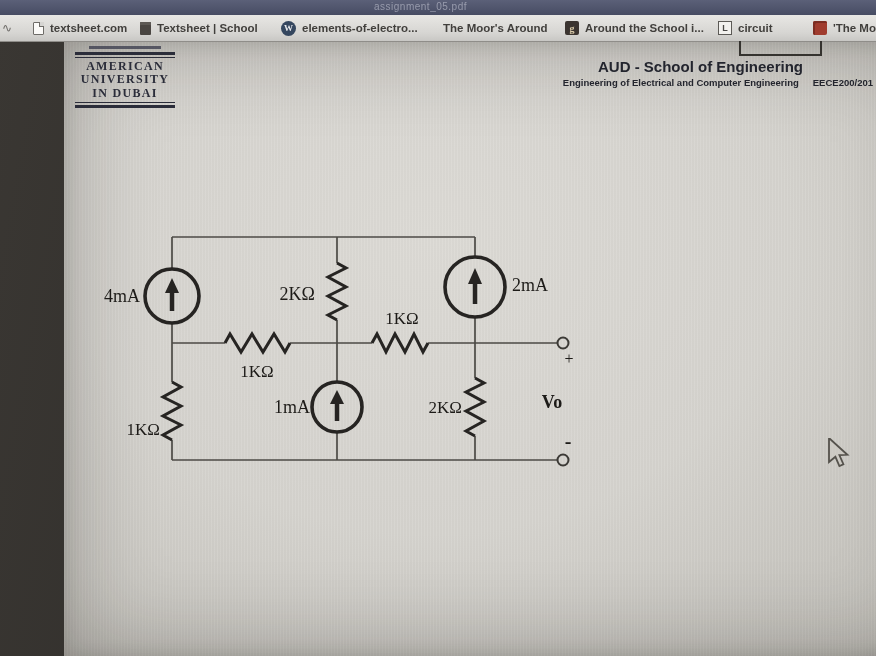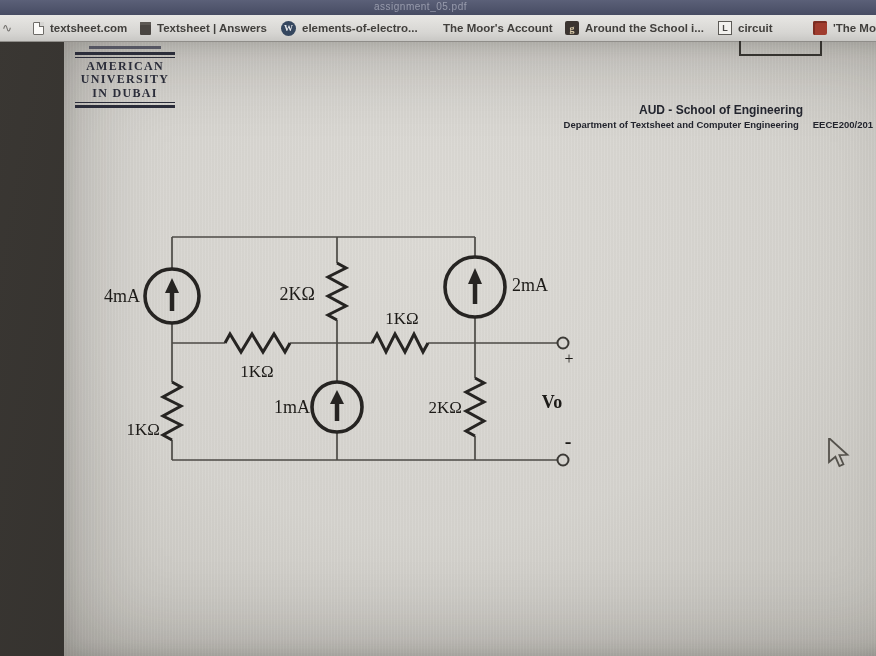--- a/index.html
+++ b/index.html
@@ -46,21 +46,21 @@
   
   .logo{position:absolute;left:11px;top:4px;width:100px;text-align:center;color:#2b2d3a;}
   .logo .cutmark{height:3px;background:#3e4050;margin:0 14px 3px 14px;opacity:.8;}
   .logo .rule-thick{height:3px;background:#2b2d3a;}
   .logo .rule-thin{height:1.2px;background:#2b2d3a;margin-top:1.5px;}
   .logo .txt{font-family:"Liberation Serif",serif;font-weight:bold;font-size:12px;letter-spacing:1.3px;line-height:13.5px;padding:2px 0;}
   .logo .rule-thin2{height:1.2px;background:#2b2d3a;}
   .logo .rule-thick2{height:3px;background:#2b2d3a;margin-top:1.5px;}
   
   .hdr-right{position:absolute;right:65px;top:16px;text-align:right;color:#23252e;filter:blur(.2px);}
-  .hdr-right .l1{font-size:12px;font-weight:bold;padding-right:70px;margin-top:45px;}
+  .hdr-right .l1{font-size:15px;font-weight:bold;padding-right:70px;}
   .hdr-right .l2{font-size:9.5px;font-weight:bold;margin-top:2px;display:flex;gap:14px;justify-content:flex-end;}
   .partial-box{position:absolute;left:675px;top:-1px;width:83px;height:15px;border:2px solid #35332f;border-top:none;}
   
   .question{
     position:absolute;left:30px;top:96px;width:740px;
     font-family:"Liberation Serif",serif;font-weight:bold;font-size:17px;color:#14120f;
     filter:blur(.2px);white-space:nowrap;
   }
   
   .circuit{position:absolute;left:26px;top:183px;}
@@ -80,28 +80,28 @@
   <div class="bm-bar">
     <div class="bm-item" style="left:2px">
       <span class="ic ic-squiggle">∿</span>
     </div>
     <div class="bm-item" style="left:33px">
       <span class="ic ic-page"></span>
       <span class="bm-label">textsheet.com</span>
     </div>
     <div class="bm-item" style="left:140px">
       <span class="ic ic-docdark"></span>
-      <span class="bm-label">Textsheet | Answers</span>
+      <span class="bm-label">Textsheet | School</span>
     </div>
     <div class="bm-item" style="left:281px">
       <span class="ic ic-wp">W</span>
       <span class="bm-label">elements-of-electro...</span>
     </div>
     <div class="bm-item" style="left:443px">
-      <span class="bm-label">The Moor's Account</span>
+      <span class="bm-label">The Moor's Around</span>
     </div>
     <div class="bm-item" style="left:565px">
       <span class="ic ic-gr">g</span>
       <span class="bm-label">Around the School i...</span>
     </div>
     <div class="bm-item" style="left:718px">
       <span class="ic ic-sqL">L</span>
       <span class="bm-label">circuit</span>
     </div>
     <div class="bm-item" style="left:813px">
@@ -123,21 +123,21 @@
         <div>UNIVERSITY</div>
         <div>IN DUBAI</div>
       </div>
       <div class="rule-thin2"></div>
       <div class="rule-thick2"></div>
     </div>
 
     <div class="hdr-right">
       <div class="l1">AUD - School of Engineering</div>
       <div class="l2">
-        <span>Department of Textsheet and Computer Engineering</span>
+        <span>Engineering of Electrical and Computer Engineering</span>
         <span>EECE200/201</span>
       </div>
     </div>
 
 
     <svg class="circuit" width="500" height="255" viewBox="0 0 500 255">
       <g stroke="#4c4a46" stroke-width="1.7" fill="none">
 
         <path d="M82,12 H385"></path>
 

